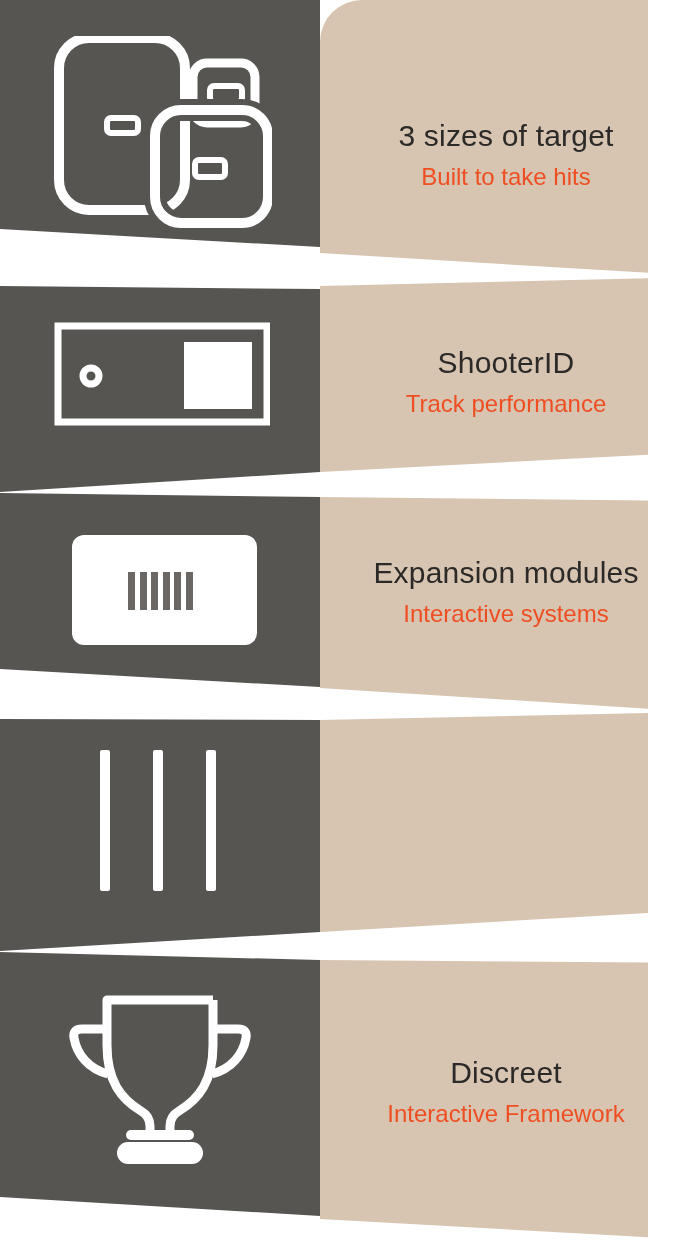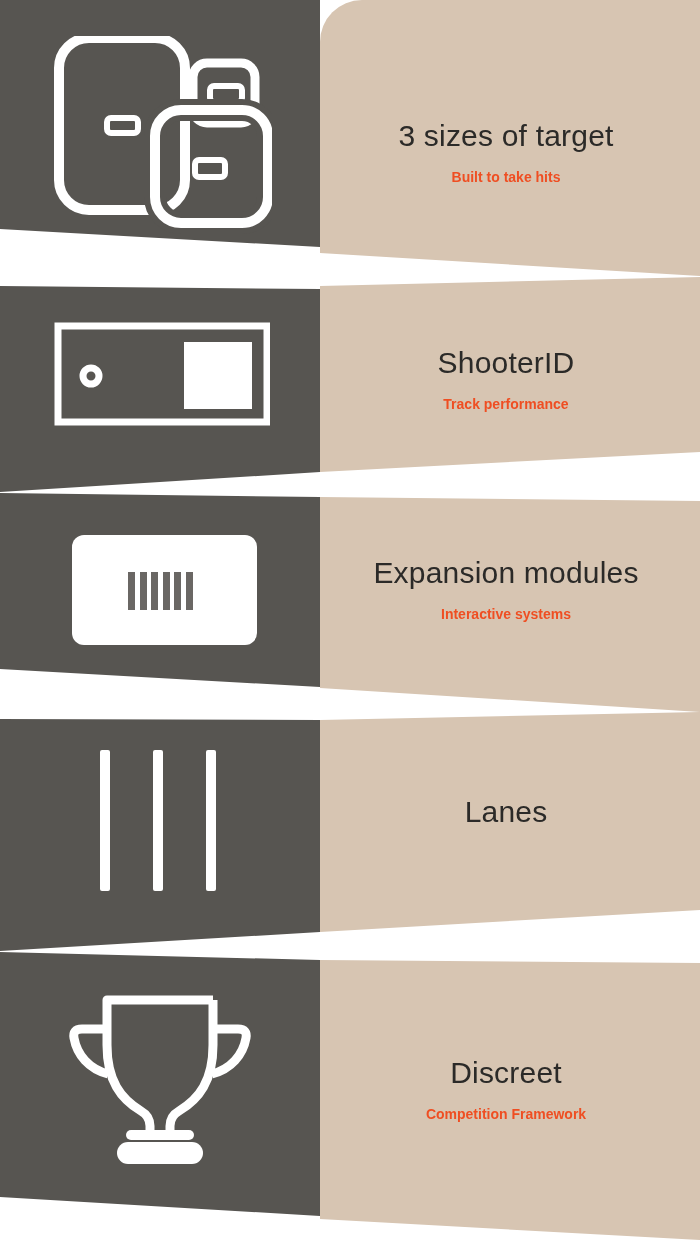--- a/index.html
+++ b/index.html
@@ -5,21 +5,21 @@
   :root{
     --dark-panel:#575551;
     --beige-panel:#d7c5b2;
     --accent:#ef4e22;
     --title-text:#2b2a28;
     --icon-white:#ffffff;
     --barcode-bars:#6a6764;
   }
   html,body{margin:0;padding:0;background:#ffffff;}
   .stage{
-    position:relative;width:700px;height:1245px;background:#ffffff;
+    position:relative;width:648px;height:1245px;background:#ffffff;
     overflow:hidden;font-family:"Liberation Sans","DejaVu Sans",sans-serif;
   }
   .panel{position:absolute;}
   .dark{left:0;width:320px;background:var(--dark-panel);}
   .beige{left:320px;width:380px;background:var(--beige-panel);}
   
   .d1{top:0;height:247px;clip-path:polygon(0px 0px,320px 0px,320px 247px,0px 229px);}
   .d2{top:286px;height:206px;clip-path:polygon(0px 0px,320px 3px,320px 186px,0px 206px);}
   .d3{top:493px;height:194px;clip-path:polygon(0px 0px,320px 4px,320px 194px,0px 176px);}
   .d4{top:719px;height:232px;clip-path:polygon(0px 0px,320px 1px,320px 213px,0px 232px);}
@@ -27,21 +27,21 @@
   
   .b1{top:0;height:277px;border-top-left-radius:42px;clip-path:polygon(0px 0px,380px 0px,380px 276px,0px 253px);}
   .b2{top:277px;height:195px;clip-path:polygon(0px 9px,380px 0px,380px 175px,0px 195px);}
   .b3{top:497px;height:215px;clip-path:polygon(0px 0px,380px 4px,380px 215px,0px 191px);}
   .b4{top:712px;height:220px;clip-path:polygon(0px 8px,380px 0px,380px 198px,0px 220px);}
   .b5{top:960px;height:280px;clip-path:polygon(0px 0px,380px 3px,380px 280px,0px 259px);}
   
   .textblock{position:absolute;left:320px;width:372px;text-align:center;}
   .t1{top:119px}.t2{top:346px}.t3{top:556px}.t4{top:795px}.t5{top:1056px}
   .title{font-size:30px;line-height:34px;font-weight:500;color:var(--title-text);letter-spacing:.2px;}
-  .subtitle{margin-top:12px;font-size:14px;line-height:24px;font-weight:700;color:var(--accent);}
+  .subtitle{margin-top:12px;font-size:24px;line-height:24px;font-weight:400;color:var(--accent);}
   
   .icon{position:absolute;}
   svg .st10{stroke:var(--icon-white);stroke-width:10;fill:none;}
   svg .st9{stroke:var(--icon-white);stroke-width:9;fill:none;}
   svg .st7{stroke:var(--icon-white);stroke-width:7;fill:none;}
   svg .st6{stroke:var(--icon-white);stroke-width:6;fill:none;}
   svg .halo{stroke:var(--dark-panel);stroke-width:22;fill:none;}
   svg .fw{fill:var(--icon-white);}
   .barcode-card{
     position:absolute;left:72px;top:535px;width:185px;height:110px;
@@ -116,20 +116,19 @@
   </div>
   <div class="textblock t2">
     <div class="title">ShooterID</div>
     <div class="subtitle">Track performance</div>
   </div>
   <div class="textblock t3">
     <div class="title">Expansion modules</div>
     <div class="subtitle">Interactive systems</div>
   </div>
   <div class="textblock t4">
-    <div class="title">Lanes</div>
   </div>
   <div class="textblock t5">
     <div class="title">Discreet</div>
-    <div class="subtitle">Competition Framework</div>
+    <div class="subtitle">Interactive Framework</div>
   </div>
 
 </div>
 
 </body></html>

